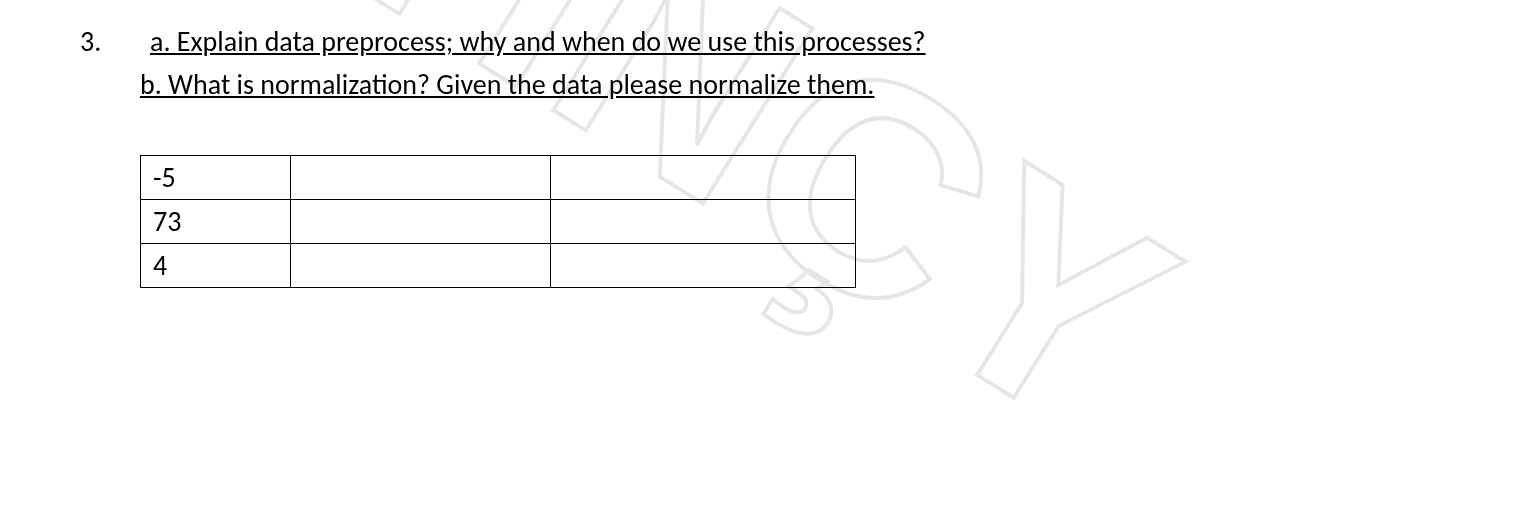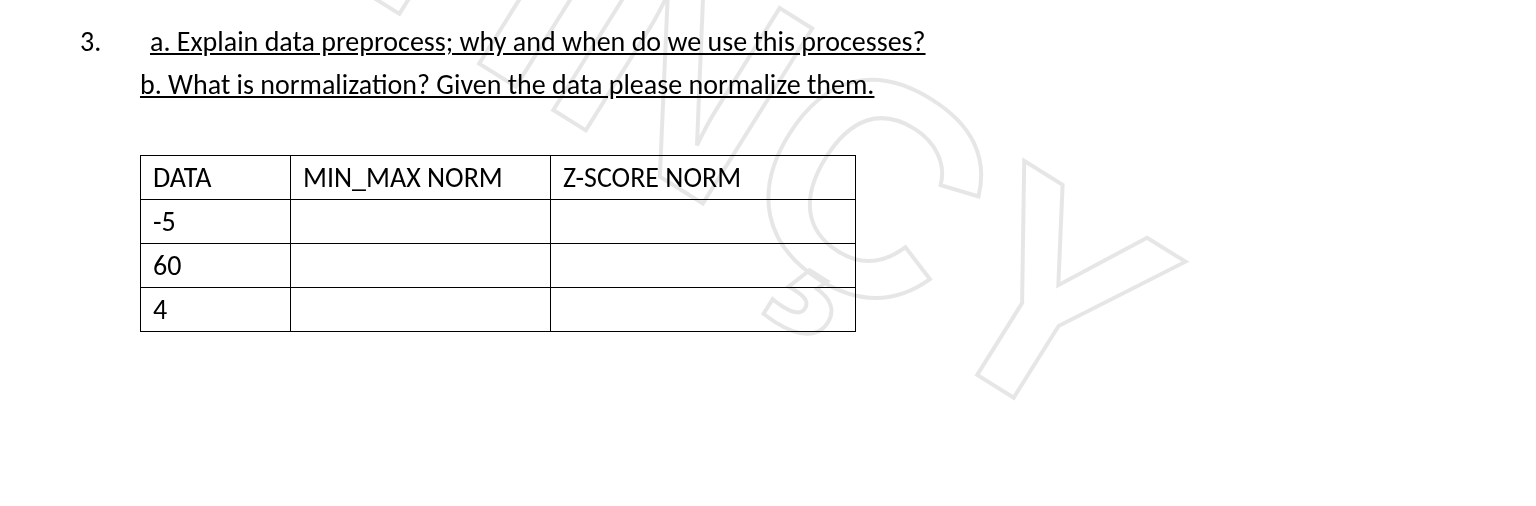--- a/index.html
+++ b/index.html
@@ -88,32 +88,27 @@
   <div class="question-line">
     <span class="q-number">3.</span>
     <span class="q-text">a. Explain data preprocess; why and when do we use this processes?</span>
   </div>
   <div class="question-line indent">
     <span class="q-text">b. What is normalization? Given the data please normalize them.</span>
   </div>
 
   <table>
     <tbody>
-        <tr>
-      <th class="col-data">DATA</th>
-      <th class="col-minmax">MIN_MAX NORM</th>
-      <th class="col-zscore">Z-SCORE NORM</th>
-    </tr>
     <tr>
       <td class="col-data">-5</td>
       <td class="col-minmax"></td>
       <td class="col-zscore"></td>
     </tr>
     <tr>
-      <td class="col-data">60</td>
+      <td class="col-data">73</td>
       <td class="col-minmax"></td>
       <td class="col-zscore"></td>
     </tr>
     <tr>
       <td class="col-data">4</td>
       <td class="col-minmax"></td>
       <td class="col-zscore"></td>
     </tr>
   </tbody>
     </table>

